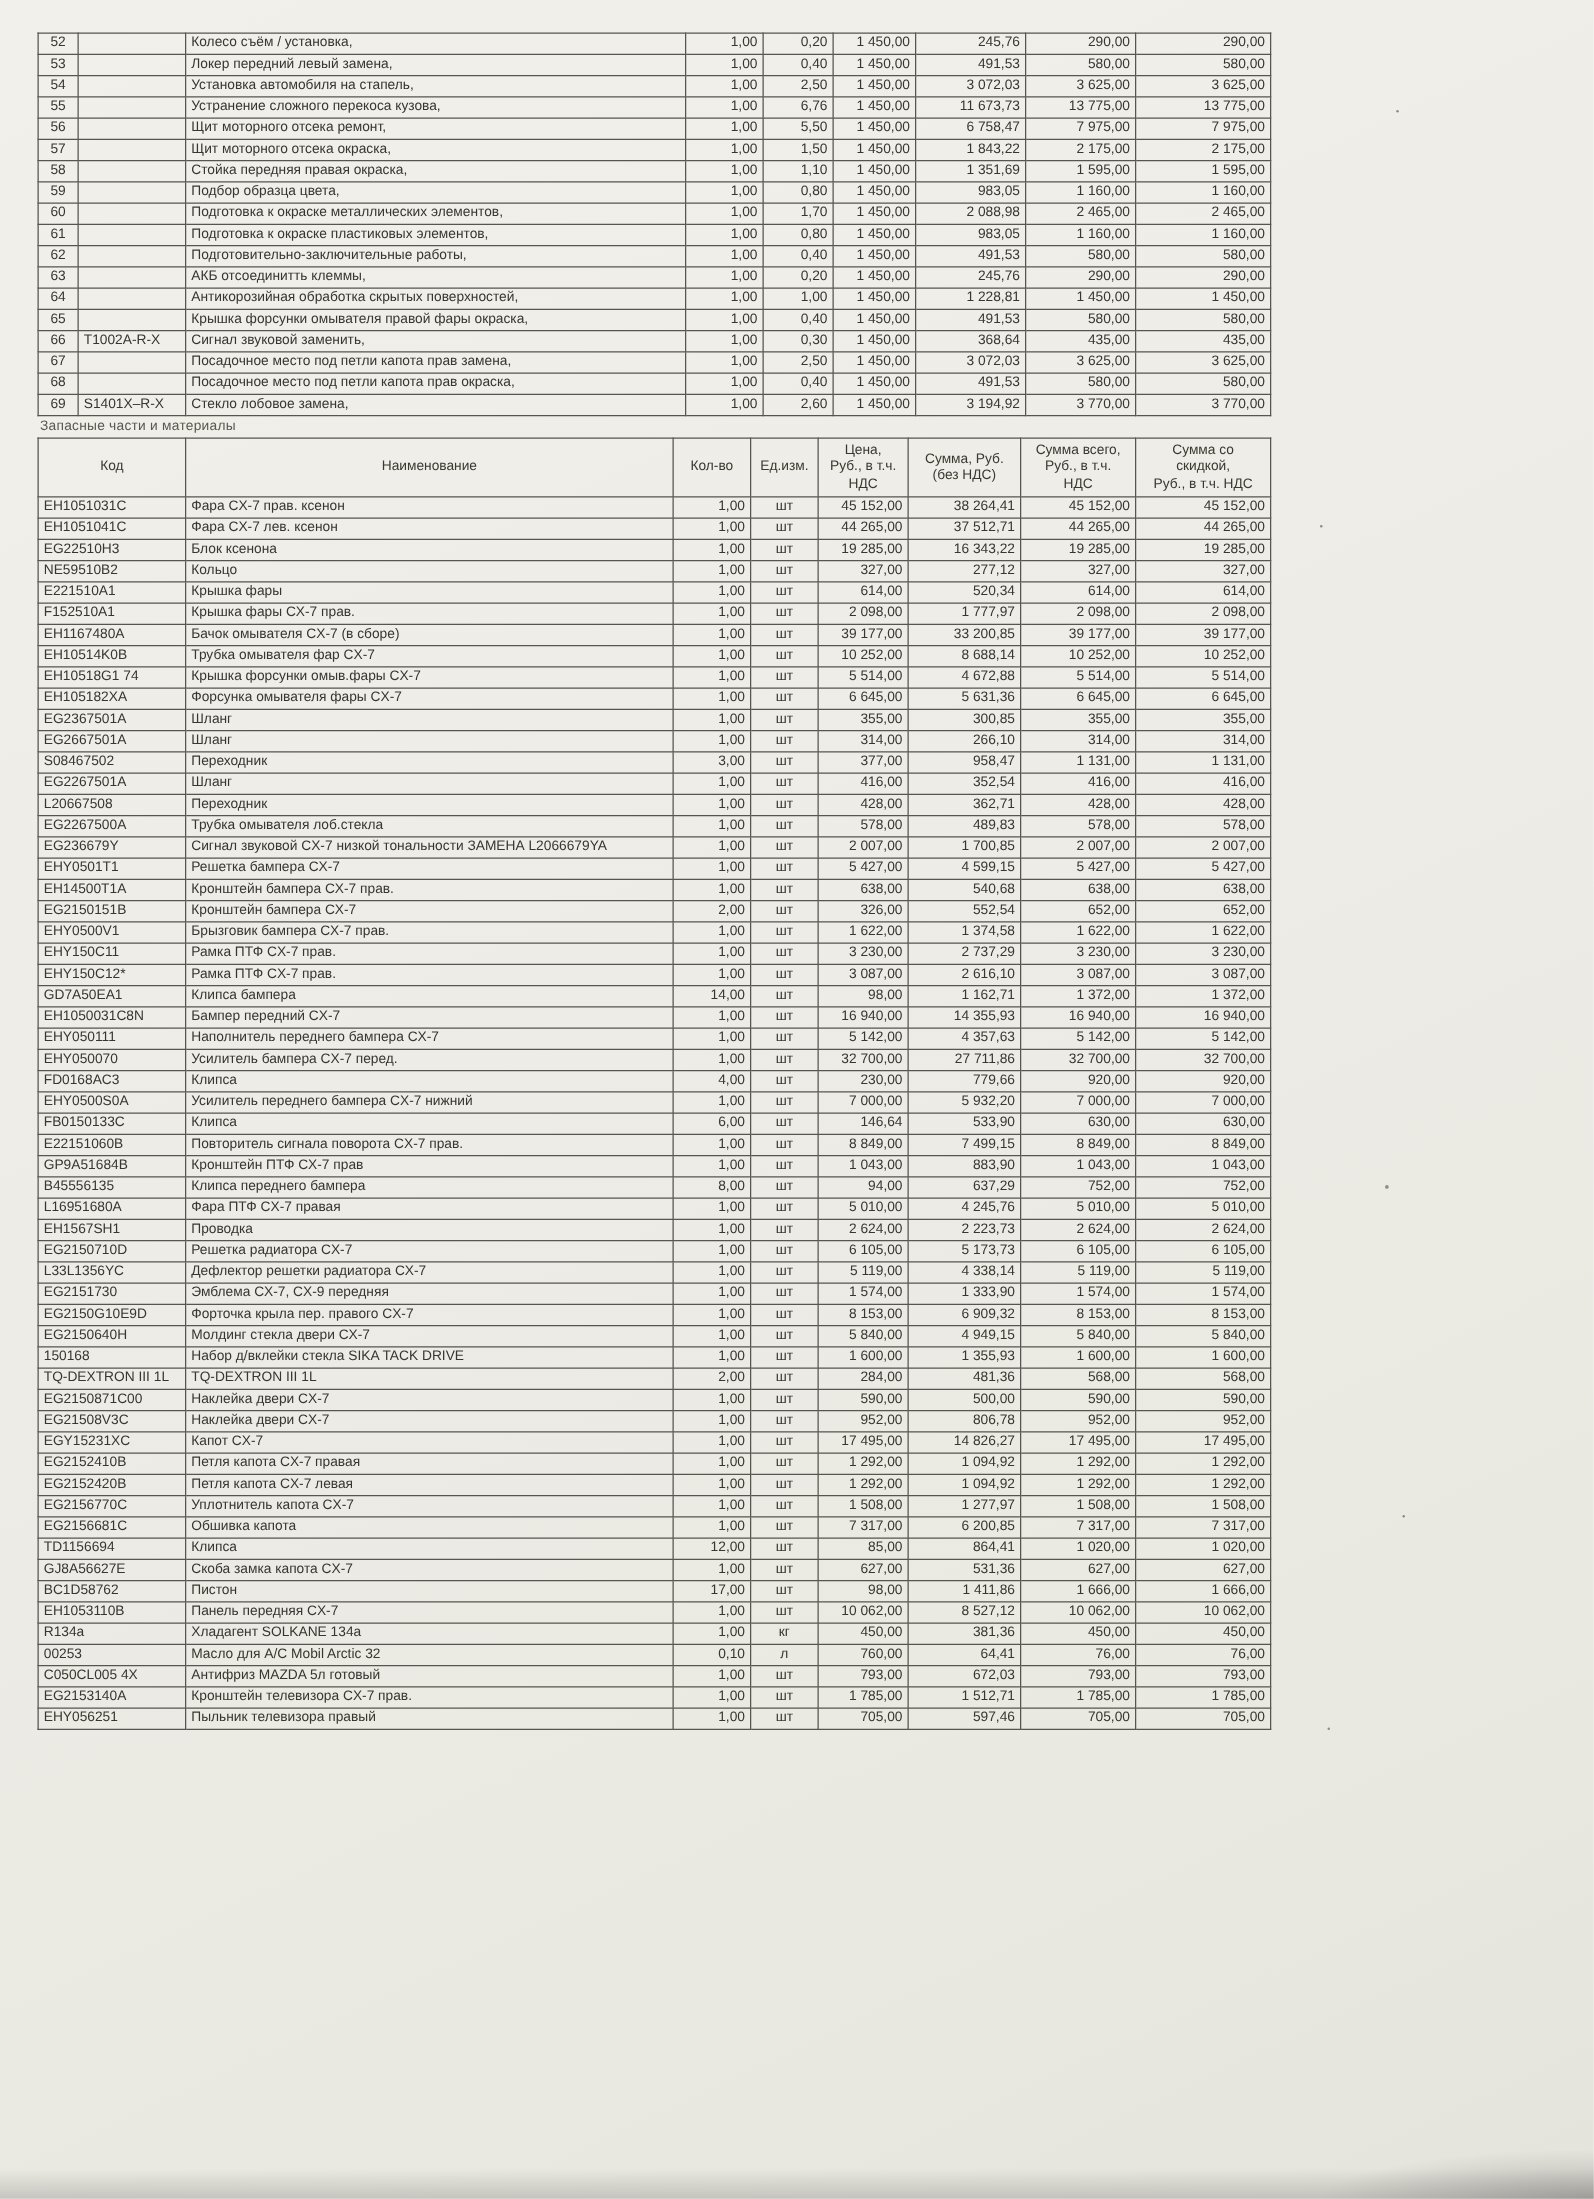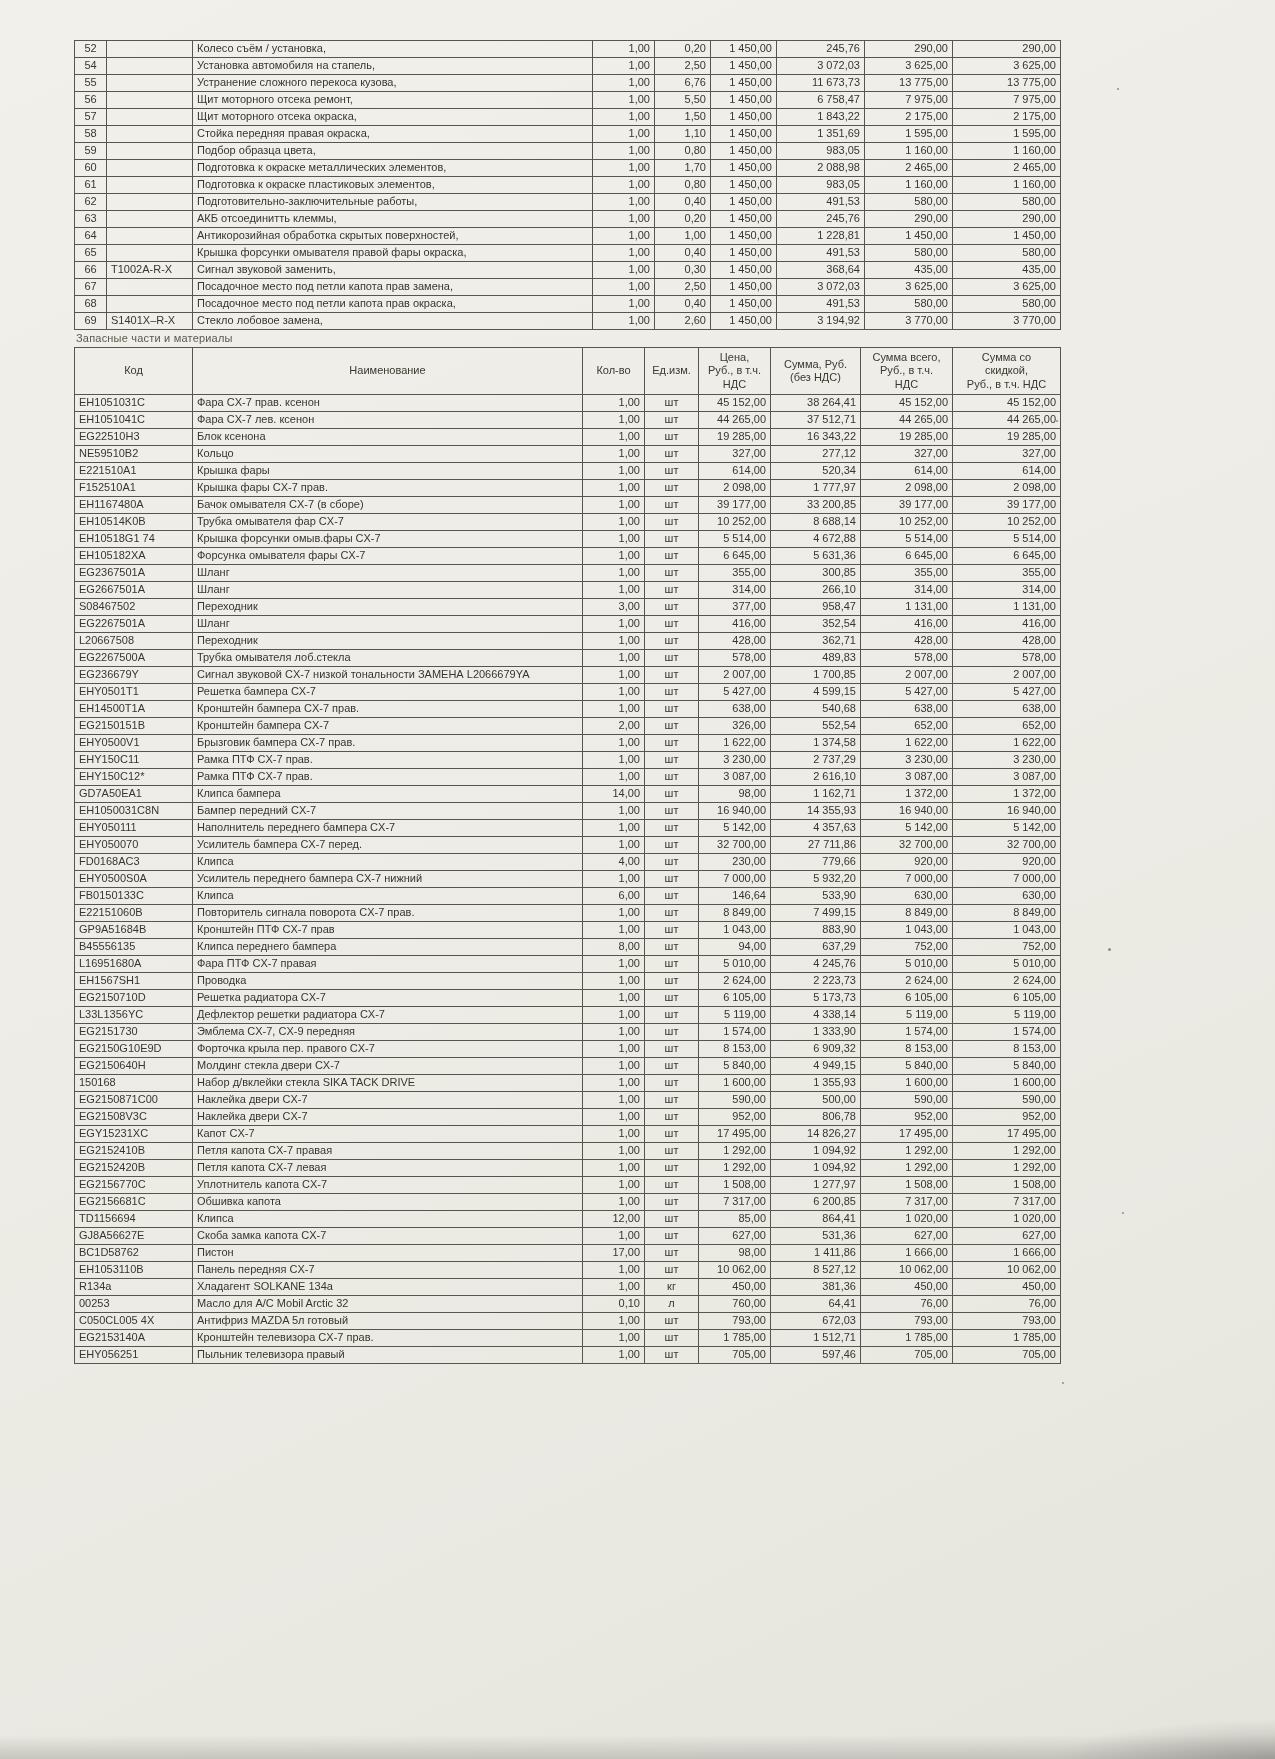--- a/index.html
+++ b/index.html
@@ -2,21 +2,21 @@
 <html><head>
 <meta charset="utf-8">
 <style>
   html,body{margin:0;padding:0;}
   body{
     width:1275px;height:1759px;overflow:hidden;position:relative;
     font-family:"Liberation Sans", sans-serif;
     background:linear-gradient(155deg,#f1f0ea 0%,#edece6 45%,#e9e8e1 80%,#e4e3dc 100%);
   }
   .page{position:absolute;inset:0;}
-  .content{position:absolute;top:40px;left:30px;width:986px;margin-left:44px;}
+  .content{position:absolute;top:26px;left:30px;width:986px;}
   table{border-collapse:collapse;table-layout:fixed;width:986px;}
   td,th{
     border:1px solid #56554f;
     font-size:11px;color:#37362f;
     padding:0 4px;height:16px;line-height:1.2;
     overflow:hidden;white-space:nowrap;vertical-align:middle;
     background:transparent;
   }
   th{font-weight:normal;text-align:center;white-space:pre-line;padding:3px 2px;height:auto;color:#3a392f;}
   .ta-r{text-align:right;}
@@ -61,20 +61,31 @@
     <td></td>
     <td class="name-cell">Колесо съём / установка,</td>
     <td class="ta-r">1,00</td>
     <td class="ta-r">0,20</td>
     <td class="ta-r">1 450,00</td>
     <td class="ta-r">245,76</td>
     <td class="ta-r">290,00</td>
     <td class="ta-r">290,00</td>
   </tr>
 
+  <tr>
+    <td class="ta-c">53</td>
+    <td></td>
+    <td class="name-cell">Локер передний левый замена,</td>
+    <td class="ta-r">1,00</td>
+    <td class="ta-r">0,40</td>
+    <td class="ta-r">1 450,00</td>
+    <td class="ta-r">491,53</td>
+    <td class="ta-r">580,00</td>
+    <td class="ta-r">580,00</td>
+  </tr>
 
   <tr>
     <td class="ta-c">54</td>
     <td></td>
     <td class="name-cell">Установка автомобиля на стапель,</td>
     <td class="ta-r">1,00</td>
     <td class="ta-r">2,50</td>
     <td class="ta-r">1 450,00</td>
     <td class="ta-r">3 072,03</td>
     <td class="ta-r">3 625,00</td>
@@ -742,20 +753,30 @@
     <td>150168</td>
     <td class="name-cell">Набор д/вклейки стекла SIKA TACK DRIVE</td>
     <td class="ta-r">1,00</td>
     <td class="ta-c">шт</td>
     <td class="ta-r">1 600,00</td>
     <td class="ta-r">1 355,93</td>
     <td class="ta-r">1 600,00</td>
     <td class="ta-r">1 600,00</td>
   </tr>
 
+  <tr>
+    <td>TQ-DEXTRON III 1L</td>
+    <td class="name-cell">TQ-DEXTRON III 1L</td>
+    <td class="ta-r">2,00</td>
+    <td class="ta-c">шт</td>
+    <td class="ta-r">284,00</td>
+    <td class="ta-r">481,36</td>
+    <td class="ta-r">568,00</td>
+    <td class="ta-r">568,00</td>
+  </tr>
 
 
   <tr>
     <td>EG2150871C00</td>
     <td class="name-cell">Наклейка двери CX-7</td>
     <td class="ta-r">1,00</td>
     <td class="ta-c">шт</td>
     <td class="ta-r">590,00</td>
     <td class="ta-r">500,00</td>
     <td class="ta-r">590,00</td>

